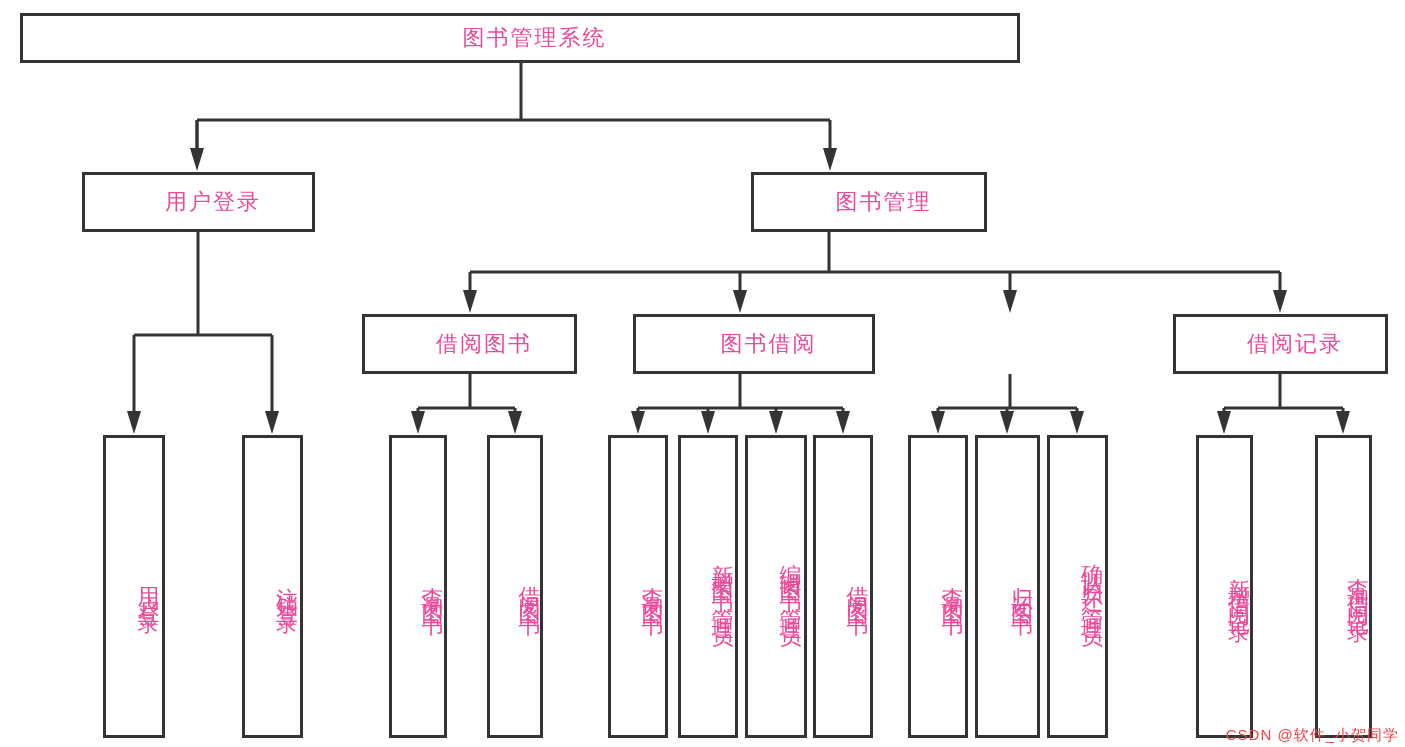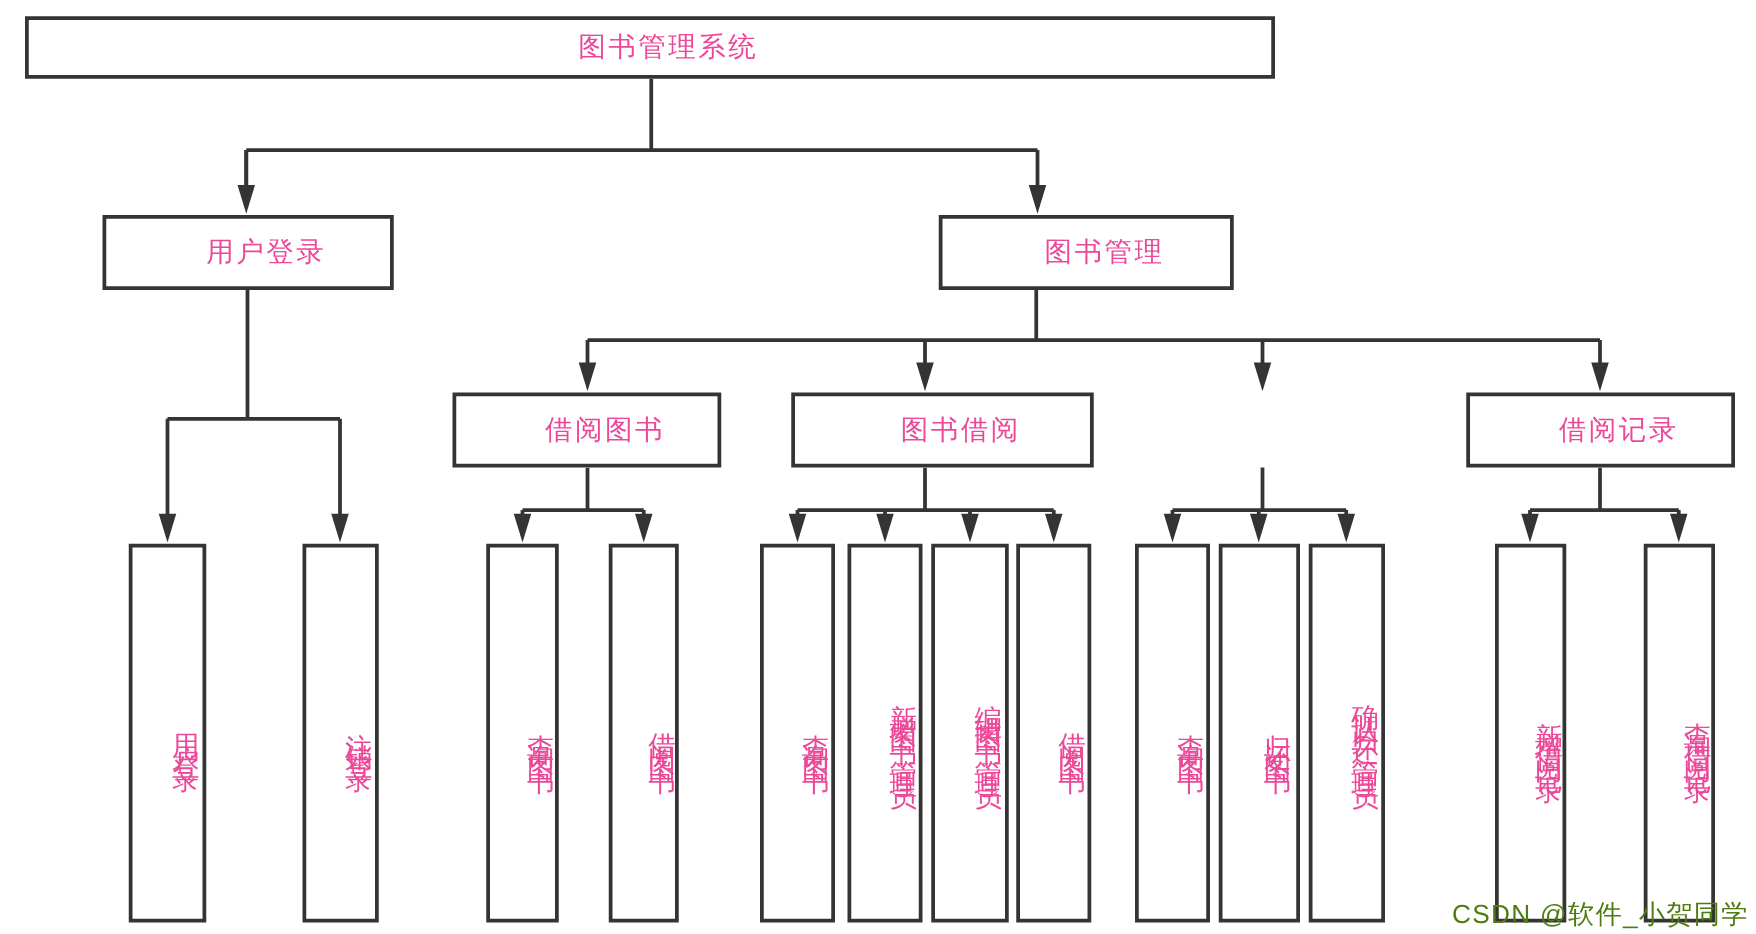--- a/index.html
+++ b/index.html
@@ -41,22 +41,22 @@
     text-orientation: mixed;
     letter-spacing: 9px;
     line-height: 1;
     font-size: 22px;
   }
   .watermark {
     position: absolute;
     right: 6px;
     bottom: 2px;
     z-index: 2;
-    color: #4d7c0f;
-    font-size: 21px;
+    color: #ef4444;
+    font-size: 15px;
     letter-spacing: 1px;
     pointer-events: none;
   }
 </style>
 </head>
 <body>
 
 <div class="canvas">
 
   <svg class="connectors" width="1405" height="747" viewBox="0 0 1405 747">

